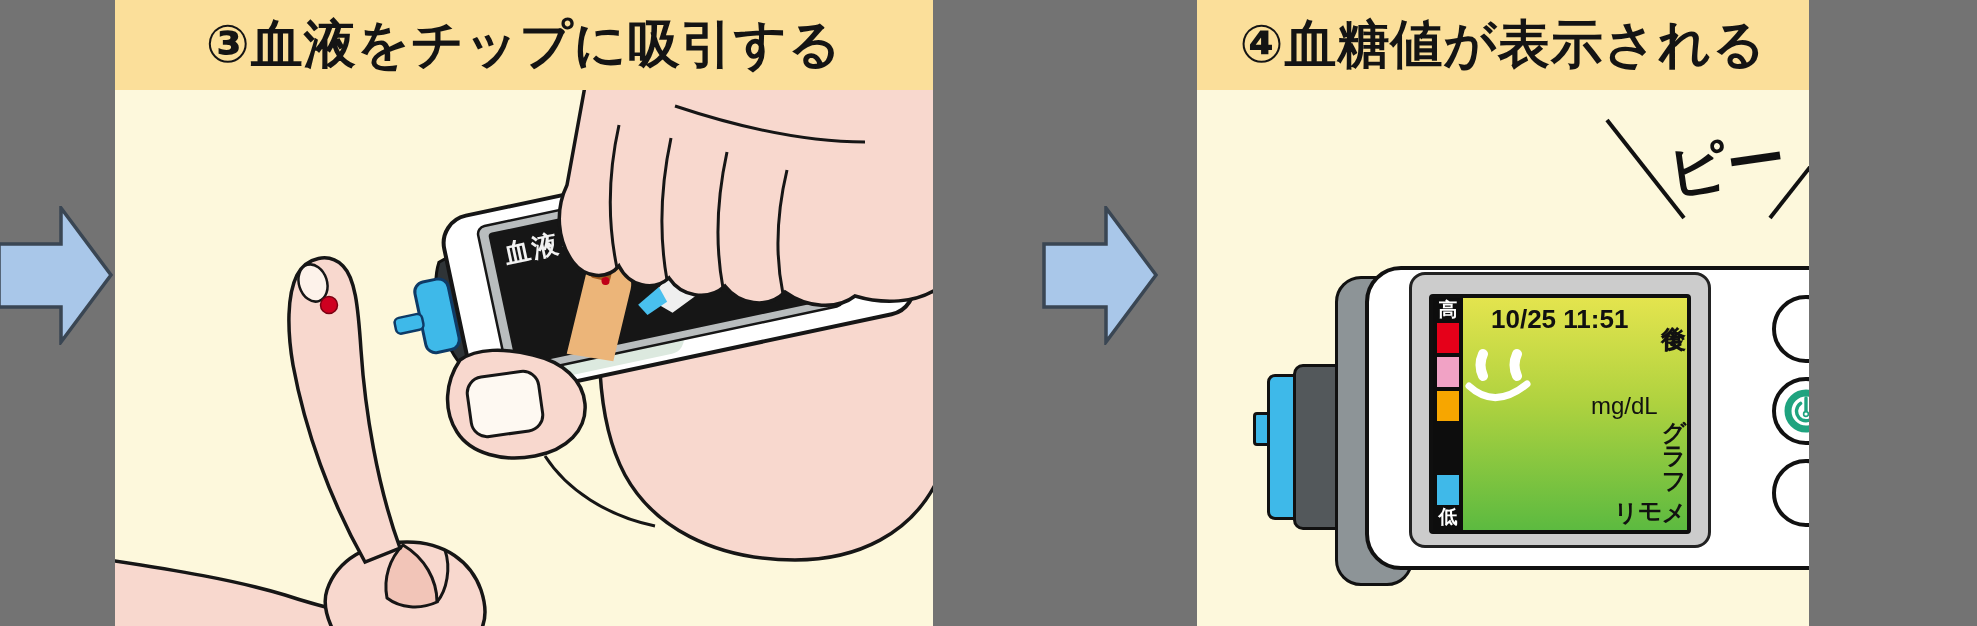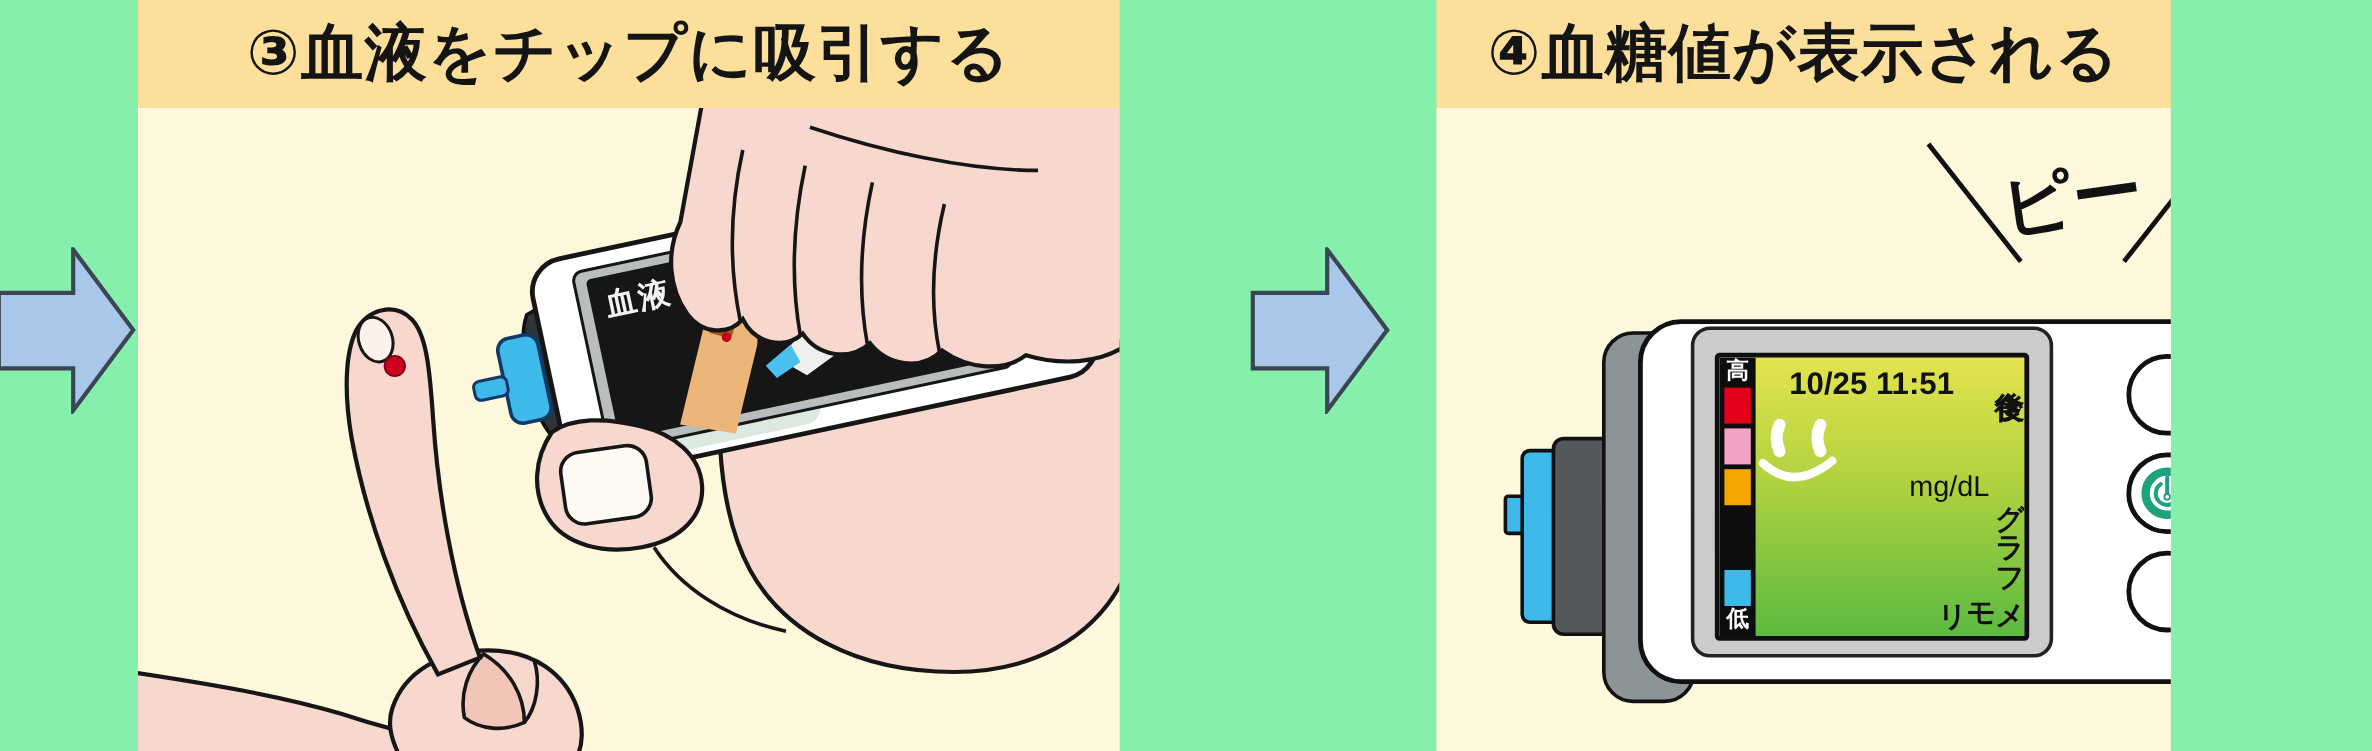--- a/index.html
+++ b/index.html
@@ -4,21 +4,21 @@
 <style>
   :root{
     --header_bg:#FBDF9A; --panel_bg:#FDF8DC; --arrow_fill:#A9C7E9; --arrow_stroke:#3A4653;
     --screen_top:#E4E44E; --screen_mid:#AFD23F; --screen_bottom:#5CBA40;
     --scale_red:#E50019; --scale_pink:#F1A2C5; --scale_orange:#F7A600; --scale_blue:#3FB9E9;
     --power_teal:#1FA37F; --skin:#F8D8CE; --skin_shade:#F2C5B8; --blood:#CE0020; --chip_blue:#3EB9E9;
     --ink:#141414;
   }
   *{box-sizing:border-box;margin:0;padding:0}
   body{background:#fff;font-family:"Liberation Sans","DejaVu Sans",sans-serif;}
-  .stage{position:relative;width:1977px;height:626px;background:#86efac;overflow:hidden;}
+  .stage{position:relative;width:1977px;height:626px;background:#737373;overflow:hidden;}
   .panel{position:absolute;top:0;height:626px;}
   .panel.left{left:115px;width:818px;}
   .panel.right{left:1157px;width:652px;padding-left:40px;}
   .panel-header{height:90px;background:var(--header_bg);display:flex;align-items:center;justify-content:center;
     font-size:52px;font-weight:bold;color:var(--ink);letter-spacing:1px;}
   .panel-body{position:relative;height:536px;background:var(--panel_bg);overflow:hidden;}
   .arrow{position:absolute;}
   
   .beep-svg{position:absolute;left:395px;top:0;}
   .m-stalk{position:absolute;left:56px;top:322px;width:24px;height:34px;background:var(--chip_blue);border:3px solid #111;border-radius:4px;}

